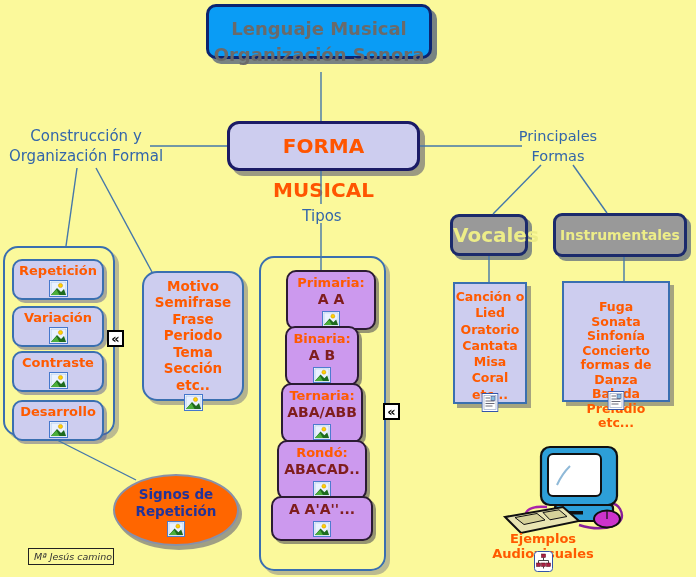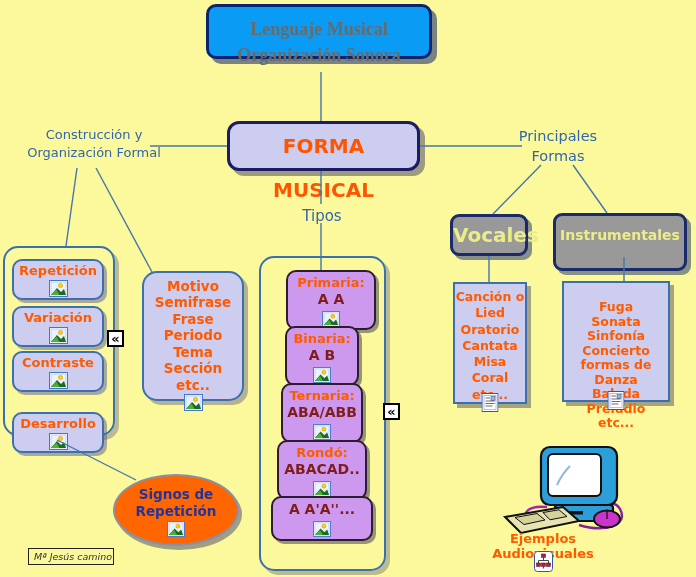--- a/index.html
+++ b/index.html
@@ -4,28 +4,28 @@
 <style>
   html,body{margin:0;padding:0;}
   .stage{position:relative;width:696px;height:577px;background:#FBF99B;overflow:hidden;
          font-family:"DejaVu Sans", sans-serif;}
   .abs{position:absolute;}
   
   .wires{position:absolute;left:0;top:0;width:696px;height:577px;pointer-events:none;z-index:9;}
   
   .title-node{left:206px;top:4px;width:226px;height:55px;background:#0A9CF5;
     border:3px solid #0B2470;border-radius:10px;box-shadow:5px 5px 0 rgba(15,35,110,.55);
-    text-align:center;color:#6A6A6A;font-weight:bold;font-size:18px;line-height:1.45;padding-top:9px;box-sizing:border-box;z-index:2;font-family:Liberation Serif, serif;}
+    text-align:center;color:#6A6A6A;font-weight:bold;font-size:18px;line-height:1.45;padding-top:9px;box-sizing:border-box;z-index:2;}
   
   .central-node{left:227px;top:121px;width:193px;height:50px;background:#CDCDEF;
     border:3px solid #1B1B66;border-radius:12px;box-shadow:5px 5px 0 rgba(40,40,100,.45);
     text-align:center;color:#FF5500;font-weight:bold;font-size:20px;line-height:44px;box-sizing:border-box;z-index:2;}
   
   .nav-label{color:#3366AA;text-align:center;line-height:1.35;z-index:2;}
-  .lbl-left{left:12px;top:126px;width:164px;font-size:13px;}
+  .lbl-left{left:4px;top:126px;width:164px;font-size:15px;}
   .lbl-right{left:506px;top:127px;width:104px;font-size:14.5px;}
   .lbl-tipos{left:292px;top:206px;width:60px;font-size:15px;}
   
   .group-box{background:rgba(0,0,0,0);border:2px solid #3A6FB0;border-radius:15px;
     box-shadow:4px 4px 0 rgba(110,110,130,.45);box-sizing:border-box;z-index:1;}
   .grp-left{left:3px;top:246px;width:112px;height:190px;}
   .grp-tipos{left:259px;top:256px;width:127px;height:315px;}
   
   .mini-node{left:12px;width:92px;background:#CDCDEF;border:2px solid #3A6FB0;border-radius:10px;
     box-shadow:3px 3px 0 rgba(90,90,150,.5);text-align:center;padding:2px 0 1px;box-sizing:border-box;z-index:2;}
@@ -37,21 +37,21 @@
   
   .purple-node{background:#CC99EE;border:2px solid #2B1B33;border-radius:10px;
     box-shadow:3px 3px 0 rgba(70,70,80,.55);text-align:center;padding:3px 2px 1px;box-sizing:border-box;z-index:2;}
   .purple-node .lab{color:#FF5A00;font-weight:bold;font-size:13px;line-height:1.2;display:block;}
   .purple-node .val{color:#7f1d1d;font-weight:bold;font-size:14px;line-height:1.25;display:block;}
   
   .gray-node{background:#999999;border:3px solid #1B2A6B;border-radius:9px;
     box-shadow:4px 4px 0 rgba(20,40,110,.5);text-align:center;color:#EDED88;font-weight:bold;
     box-sizing:border-box;z-index:2;}
   .voc{left:450px;top:214px;width:78px;height:42px;font-size:20px;line-height:36px;}
-  .ins{left:553px;top:213px;width:134px;height:58px;font-size:14px;line-height:38px;}
+  .ins{left:553px;top:213px;width:134px;height:44px;font-size:14px;line-height:38px;}
   
   .list-box{background:#CDCDEF;border:2px solid #3A6FB0;box-shadow:4px 4px 0 rgba(80,80,100,.5);
     text-align:center;color:#FF5A00;font-weight:bold;box-sizing:border-box;z-index:2;}
   .canc{left:453px;top:282px;width:74px;height:122px;font-size:12.5px;line-height:16.3px;padding-top:5px;}
   .fuga{left:562px;top:281px;width:108px;height:121px;font-size:12.5px;line-height:14.5px;padding-top:17px;}
   .list-box .doc-anchor{position:absolute;left:50%;bottom:-10px;transform:translateX(-50%);}
   
   .ellipse-node{left:113px;top:474px;width:126px;height:72px;background:#FF6600;border:2px solid #8890A8;
     border-radius:50%;box-shadow:3px 4px 0 rgba(70,70,110,.5);text-align:center;color:#223399;
     font-weight:bold;font-size:13.5px;line-height:1.25;padding-top:10px;box-sizing:border-box;z-index:2;}
@@ -120,21 +120,21 @@
   <div class="abs mini-node" style="top:351px;">
     <span class="txt">Contraste</span>
     <span class="icon-inline"><svg width="19" height="17" viewBox="0 0 19 17">
           <rect x="0.5" y="0.5" width="18" height="16" fill="#fff" stroke="#4477CC"></rect>
           <rect x="2" y="2" width="15" height="13" fill="#EAF2FF" stroke="#9BB8E0" stroke-width="0.6"></rect>
           <circle cx="11.5" cy="5.5" r="2.1" fill="#FFD200" stroke="#CC8800" stroke-width="0.5"></circle>
           <path d="M2 15 L8 8 L12 12 L15 9 L17 15 Z" fill="#1E6B1E"></path>
           <path d="M2 15 L7.5 9.5 L10.5 15 Z" fill="#4CAF3A"></path>
         </svg></span>
   </div>
-  <div class="abs mini-node" style="top:412px;">
+  <div class="abs mini-node" style="top:400px;">
     <span class="txt">Desarrollo</span>
     <span class="icon-inline"><svg width="19" height="17" viewBox="0 0 19 17">
           <rect x="0.5" y="0.5" width="18" height="16" fill="#fff" stroke="#4477CC"></rect>
           <rect x="2" y="2" width="15" height="13" fill="#EAF2FF" stroke="#9BB8E0" stroke-width="0.6"></rect>
           <circle cx="11.5" cy="5.5" r="2.1" fill="#FFD200" stroke="#CC8800" stroke-width="0.5"></circle>
           <path d="M2 15 L8 8 L12 12 L15 9 L17 15 Z" fill="#1E6B1E"></path>
           <path d="M2 15 L7.5 9.5 L10.5 15 Z" fill="#4CAF3A"></path>
         </svg></span>
   </div>
 

